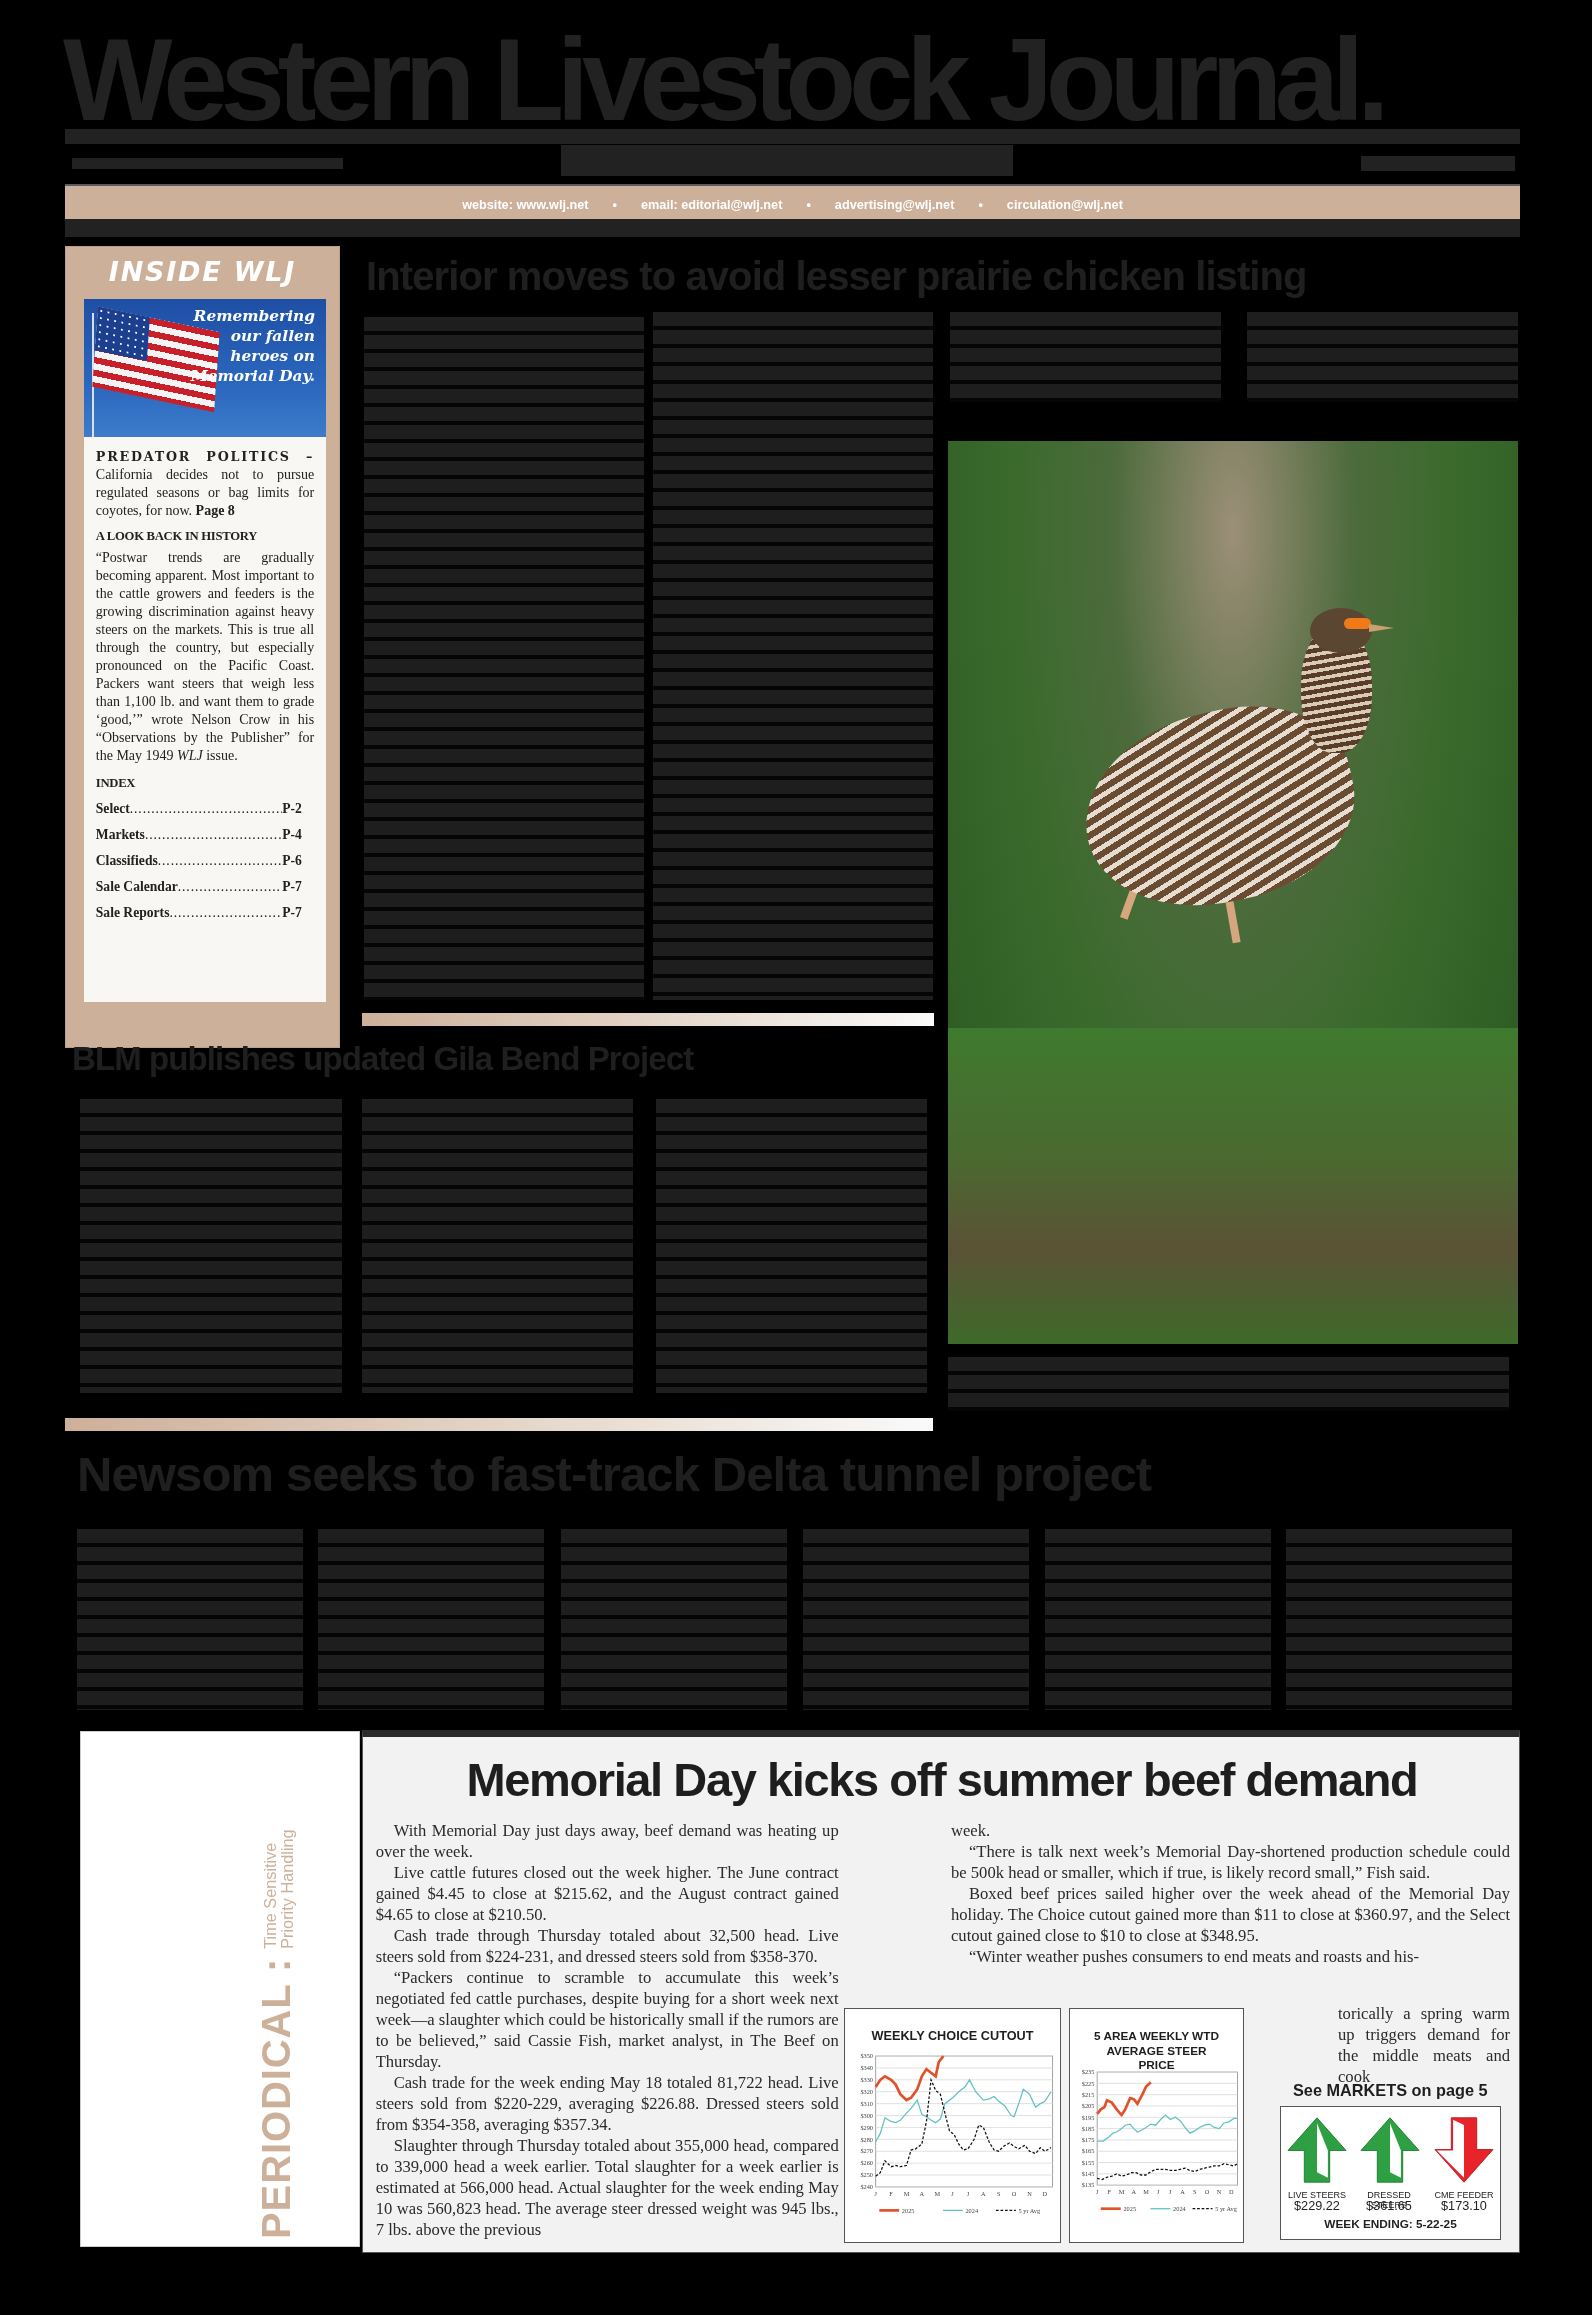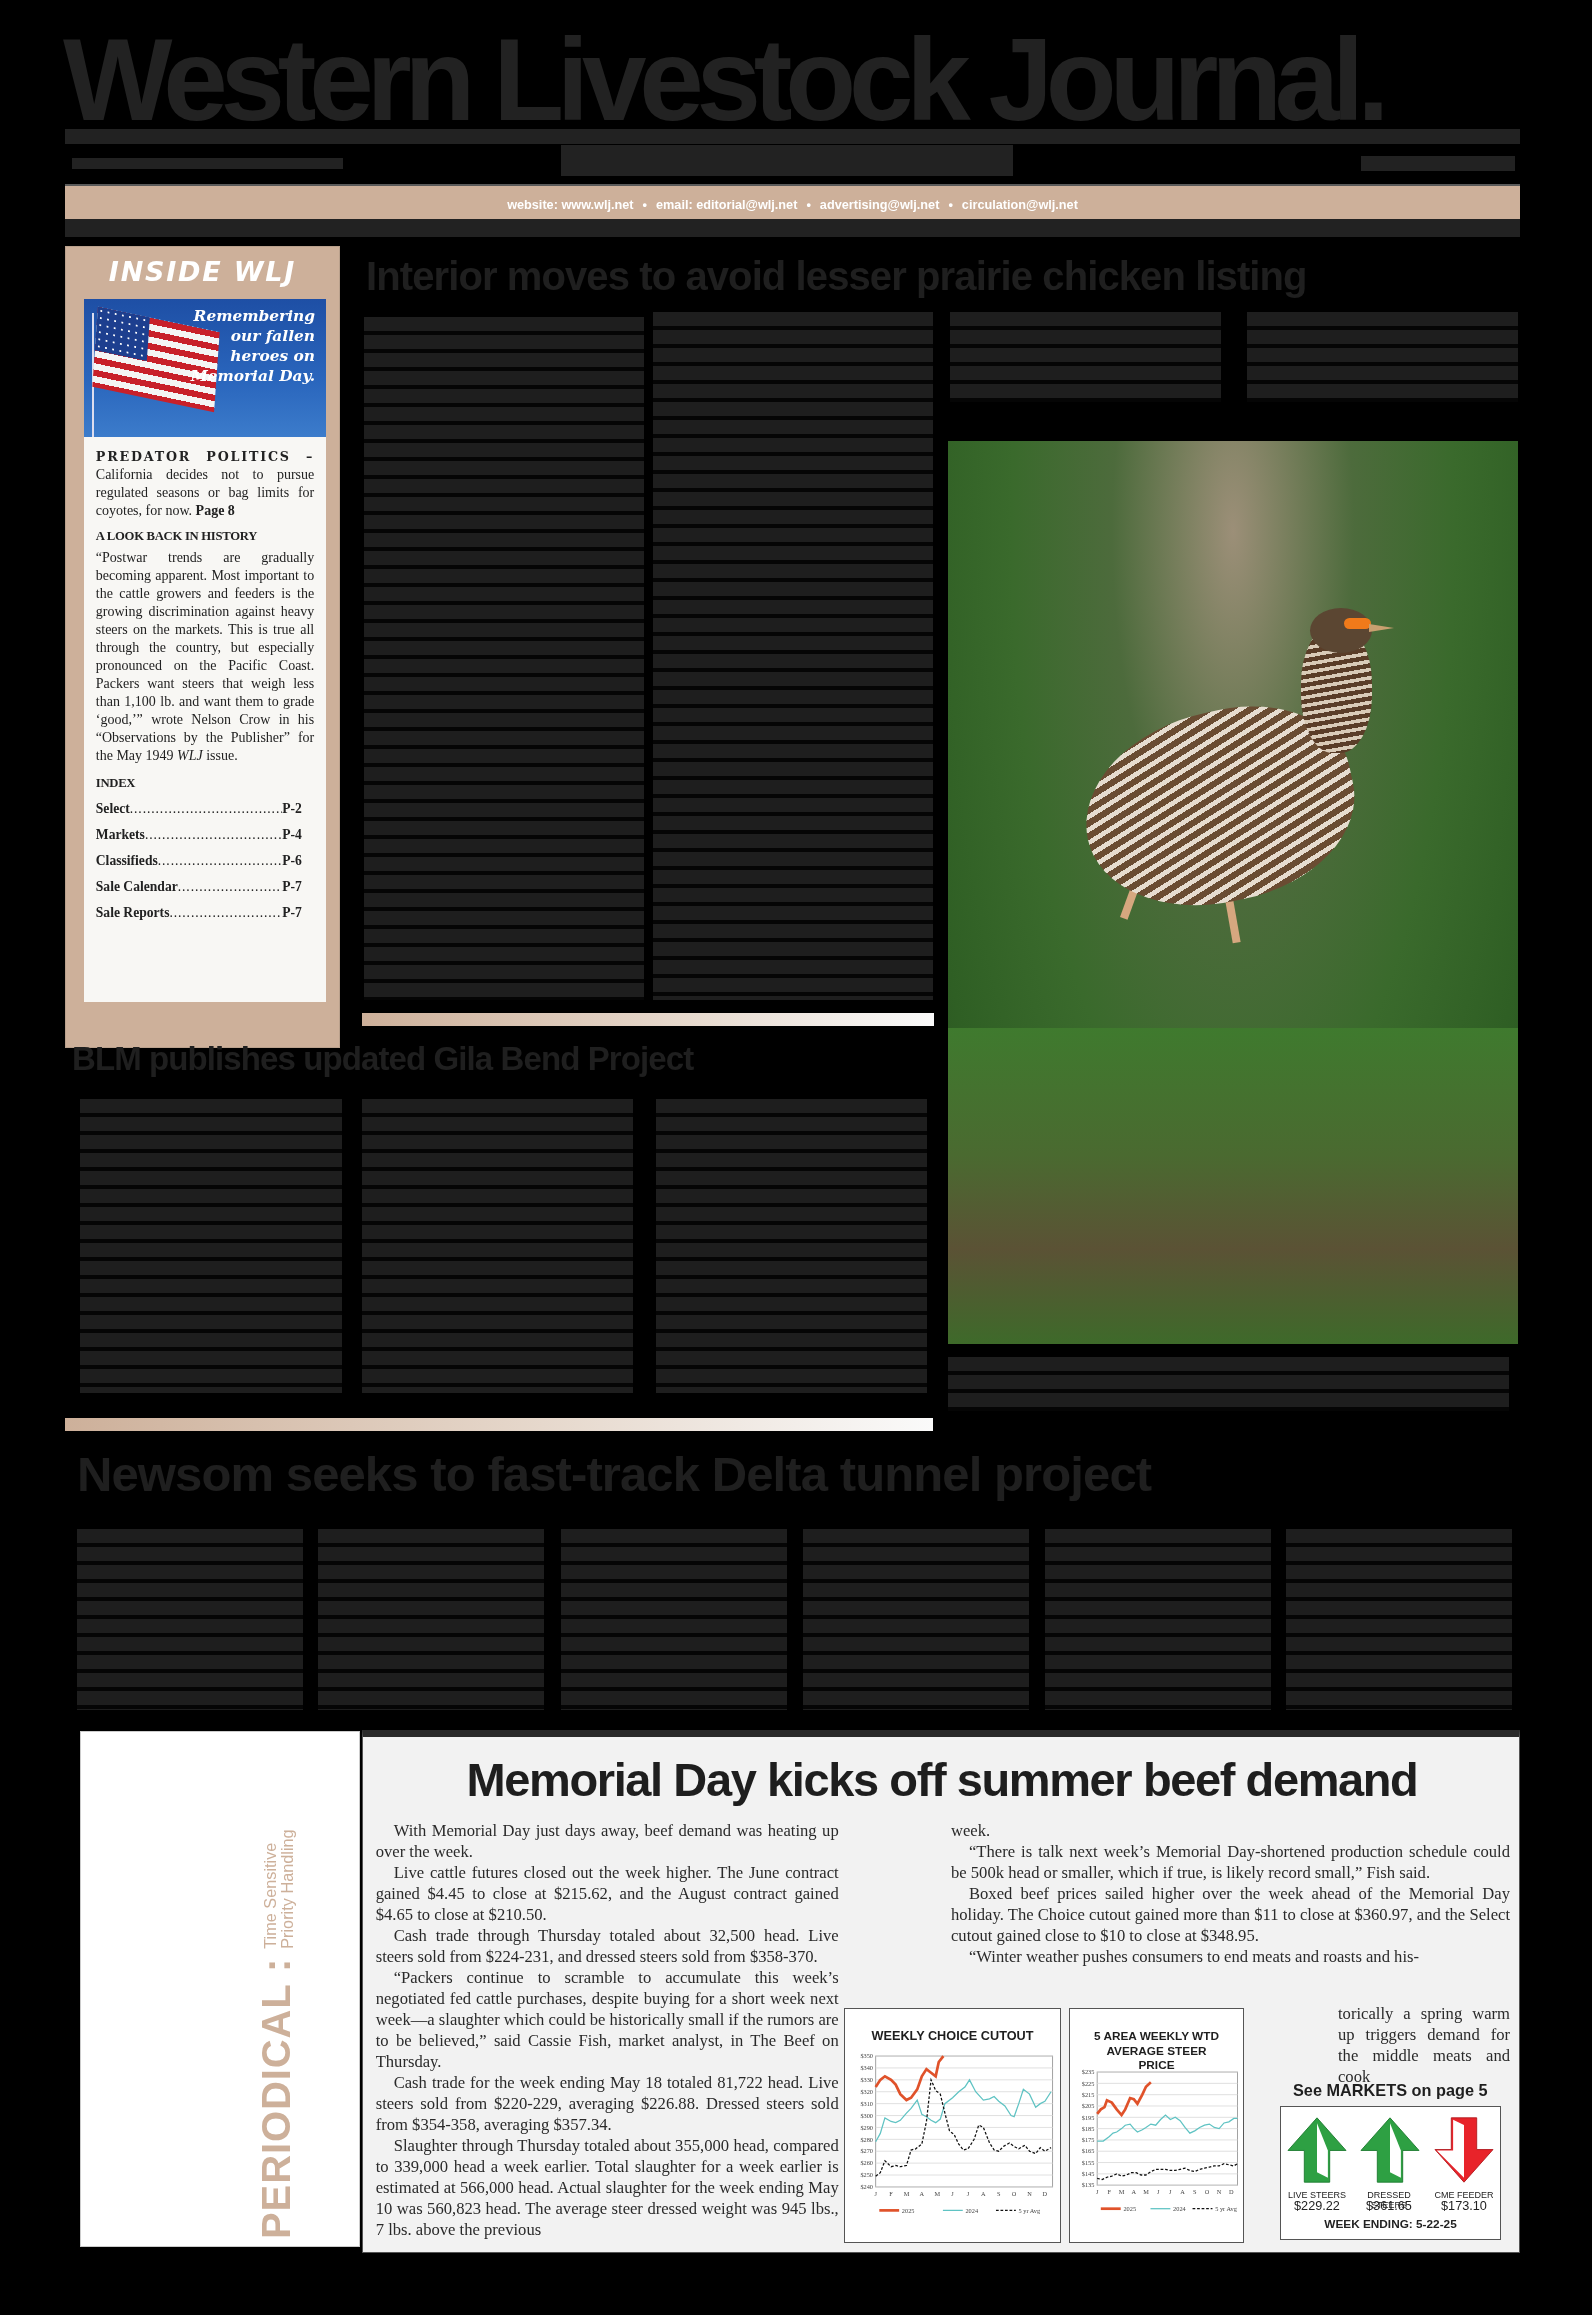--- a/index.html
+++ b/index.html
@@ -7,21 +7,21 @@
   body { position: relative; font-family: "Liberation Serif", serif; color: #222; }
   .abs { position: absolute; }
   
   .masthead-title { left: 63px; top: 27px; width: 1456px; height: 107px; color: #222;
     font-family: "Liberation Sans", sans-serif; font-weight: 900; font-size: 116px; line-height: 107px;
     letter-spacing: -7.2px; transform: scaleX(1.0); white-space: nowrap; overflow: hidden; }
   .rule { background: #222; }
   .contact-bar { left: 65px; top: 184px; width: 1455px; height: 42px; background: #cdb09a;
     border-top: 2.7px solid #5a5a5a; border-bottom: 2.7px solid #3a3030;
     display: flex; align-items: center; justify-content: center;
-    font-family: "Liberation Sans", sans-serif; font-size: 12.7px; color: #fff; font-weight: bold; gap: 9px; }
+    font-family: "Liberation Sans", sans-serif; font-size: 12.7px; color: #fff; font-weight: bold; gap: 24px; }
   .contact-bar .sep { color: #fff; }
   
   .inside { left: 65px; top: 246px; width: 275px; height: 802px; background: #cdb09a; border: 1.8px solid #b9a08c; }
   .inside-title { position: absolute; left: 0; top: 9px; width: 100%; text-align: center; color: #fff;
     font-family: "DejaVu Sans", sans-serif; font-weight: bold; font-style: italic; font-size: 27px; letter-spacing: 1.8px; }
   .flag-box { position: absolute; left: 18px; top: 52px; width: 242px; height: 138px;
     background: linear-gradient(180deg,#1e4fa5 0%,#2a66bd 60%,#3c7ccb 100%); overflow: hidden; }
   .flag-pole { position: absolute; left: 8.1px; top: 13.6px; width: 1.8px; height: 127px; background: #dde; }
   .flag { position: absolute; left: 11px; top: 20px; width: 122px; height: 81px; transform: skewY(8deg) rotate(4deg);
     background: repeating-linear-gradient(180deg,#c8202a 0 6.3px,#f4f4f4 6.3px 12.7px); }

